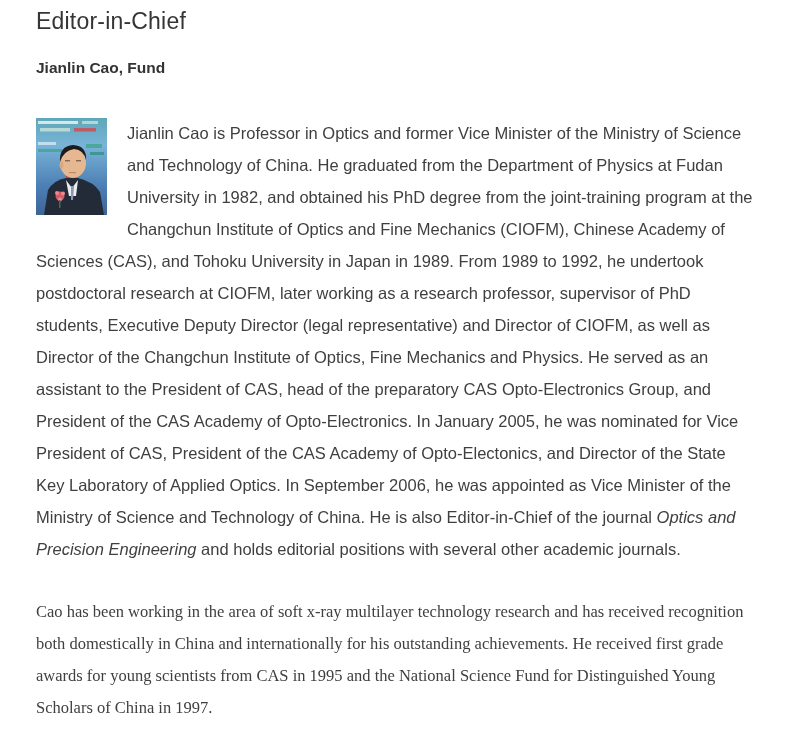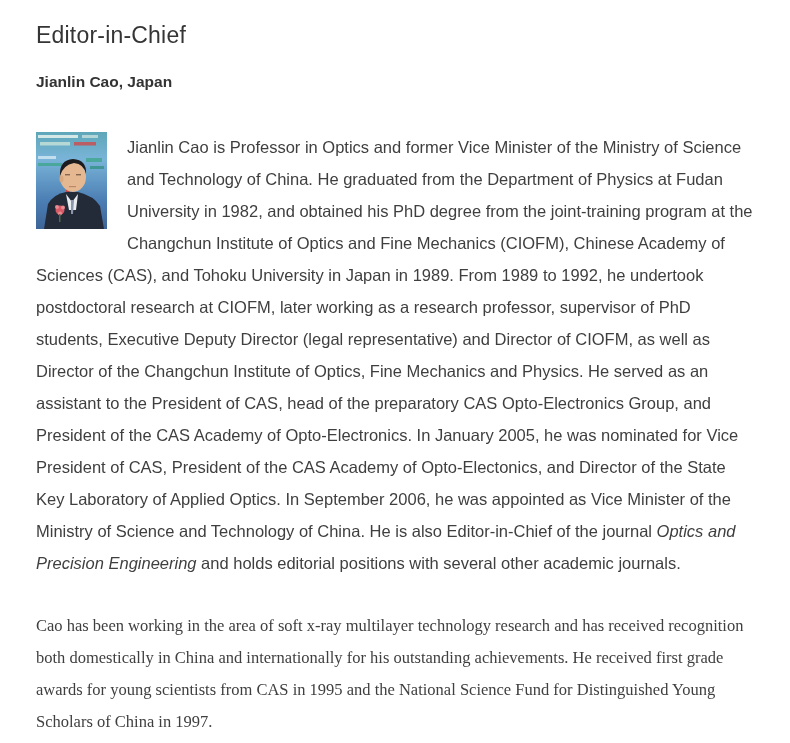--- a/index.html
+++ b/index.html
@@ -10,21 +10,21 @@
   body {
     width: 790px;
     height: 743px;
     overflow: hidden;
     font-family: "Liberation Sans", sans-serif;
     color: #3f3f3f;
   }
   .page {
     box-sizing: border-box;
     width: 790px;
-    padding: 22px 32px 0 36px;
+    padding: 8px 32px 0 36px;
   }
   .page-title {
     margin: 0 0 24px 0;
     font-size: 23px;
     font-weight: 300;
     letter-spacing: 0.2px;
     color: #353535;
   }
   .editor-name {
     margin: 0 0 40px 0;
@@ -59,21 +59,21 @@
     display: block;
   }
 </style>
 </head>
 <body>
 
 <div class="page">
 
   <h1 class="page-title">Editor-in-Chief</h1>
 
-  <h2 class="editor-name">Jianlin Cao, Japan</h2>
+  <h2 class="editor-name">Jianlin Cao, Fund</h2>
 
   <div class="bio">
 
     <p>
       <span class="photo-frame" title="Portrait photo of Jianlin Cao">
         <svg width="71" height="97" viewBox="0 0 71 97" xmlns="http://www.w3.org/2000/svg">
           <defs>
             <linearGradient id="bgGrad" x1="0" y1="0" x2="0" y2="1">
               <stop offset="0" stop-color="#5ea7b8"></stop>
               <stop offset="0.28" stop-color="#79b4d8"></stop>

